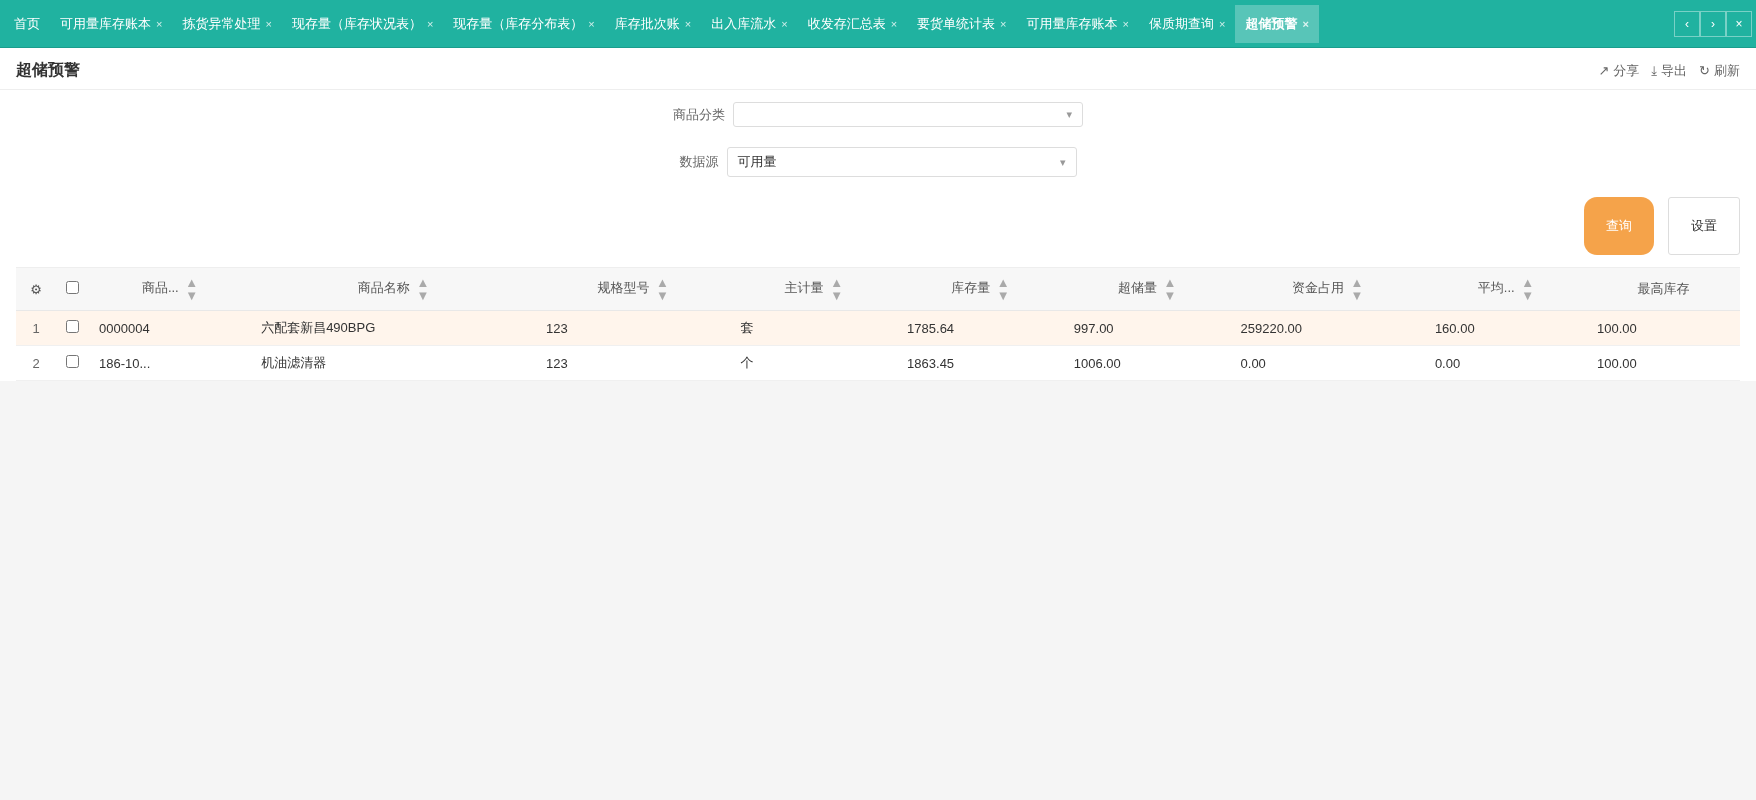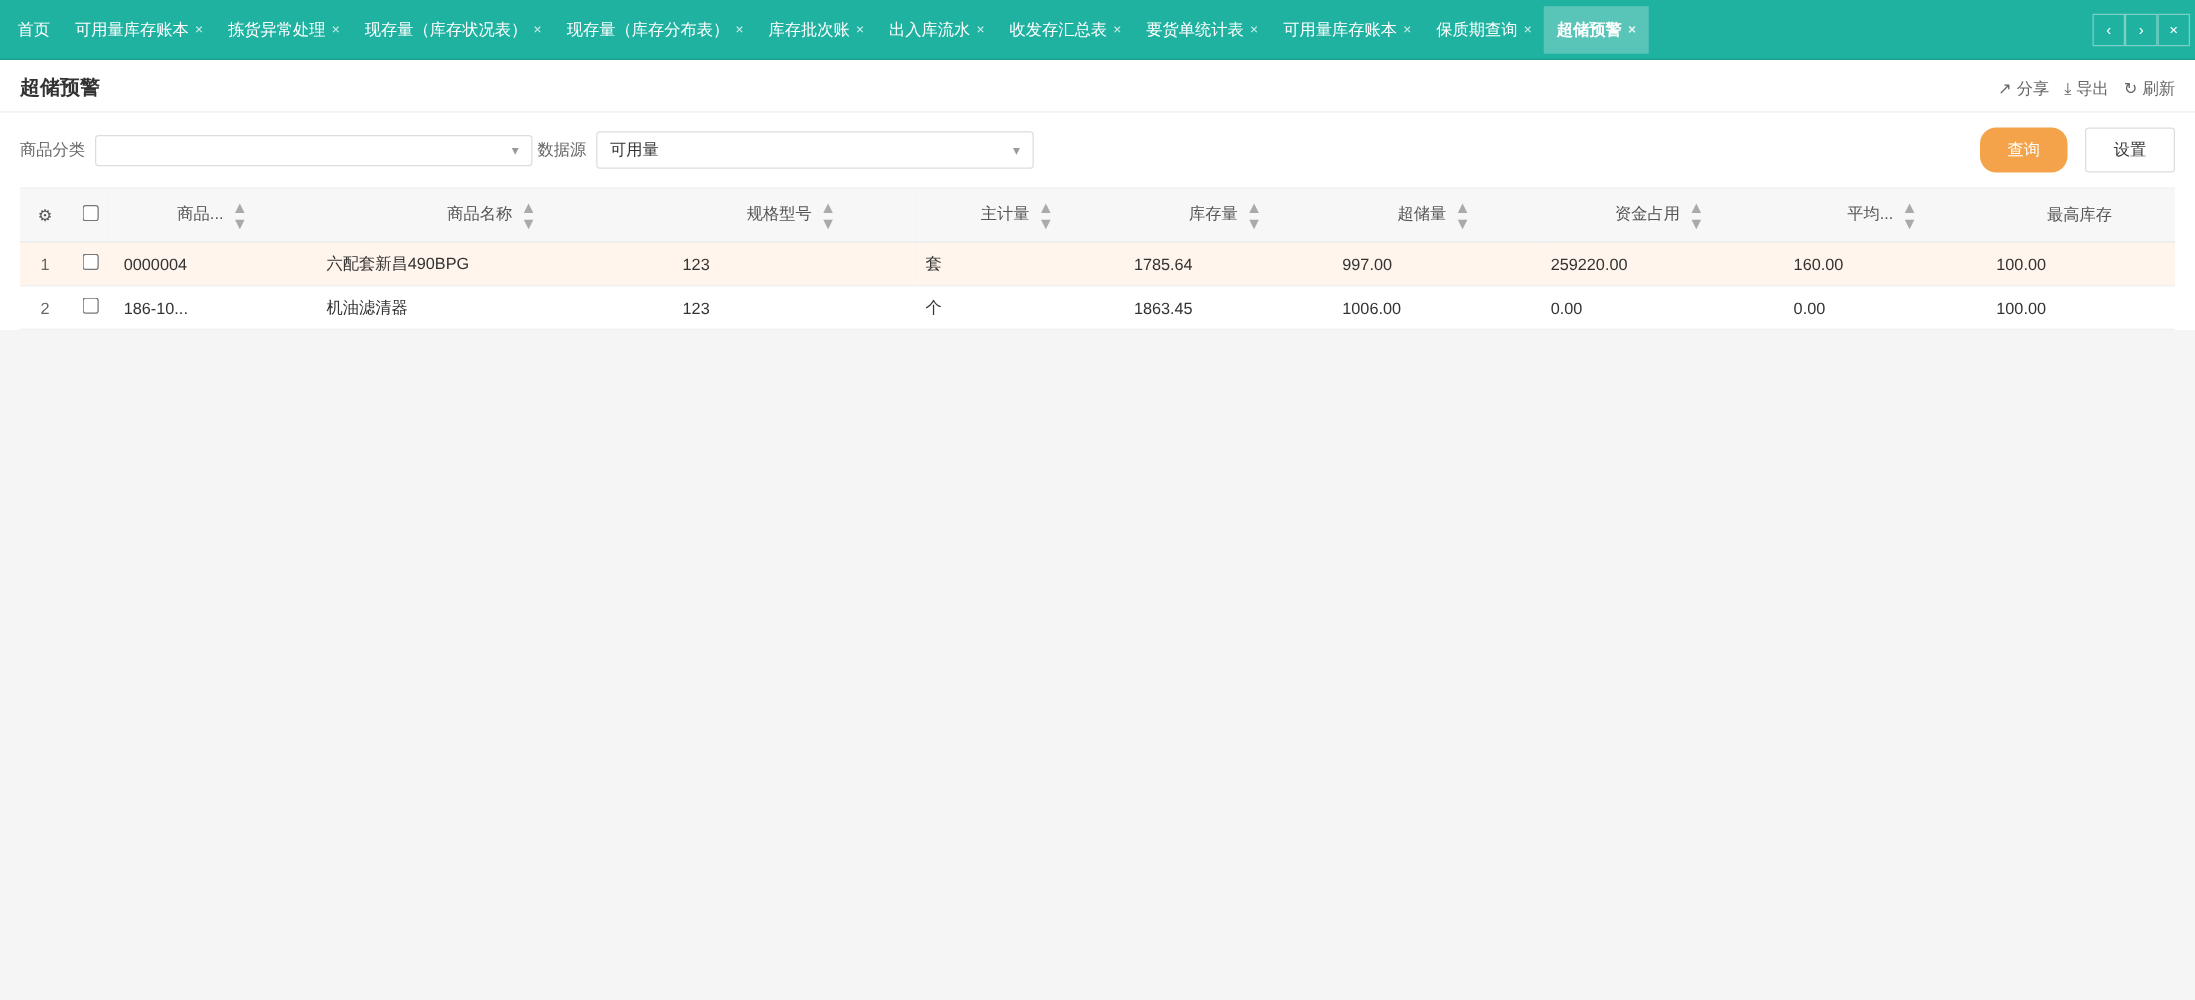--- a/index.html
+++ b/index.html
@@ -81,21 +81,22 @@
       color: #666;
       cursor: pointer;
       font-size: 13px;
     }
 
     
     .filter-row {
       display: flex;
       align-items: center;
       padding: 12px 16px;
-      gap: 4px;
+      gap: 20px;
+      flex-direction: column;
     }
     .filter-group {
       display: flex;
       align-items: center;
       gap: 8px;
     }
     .filter-label {
       color: #666;
       white-space: nowrap;
     }
@@ -123,21 +124,21 @@
       padding: 7px 22px;
       cursor: pointer;
       font-size: 13px;
       margin-left: auto;
     }
     .btn-settings {
       background: #fff;
       color: #333;
       border: 1px solid #ddd;
       border-radius: 3px;
-      padding: 8px 22px;
+      padding: 19px 22px;
       cursor: pointer;
       font-size: 13px;
       margin-left: 8px;
     }
 
     
     .table-wrap {
       padding: 0 16px;
     }
     table {

